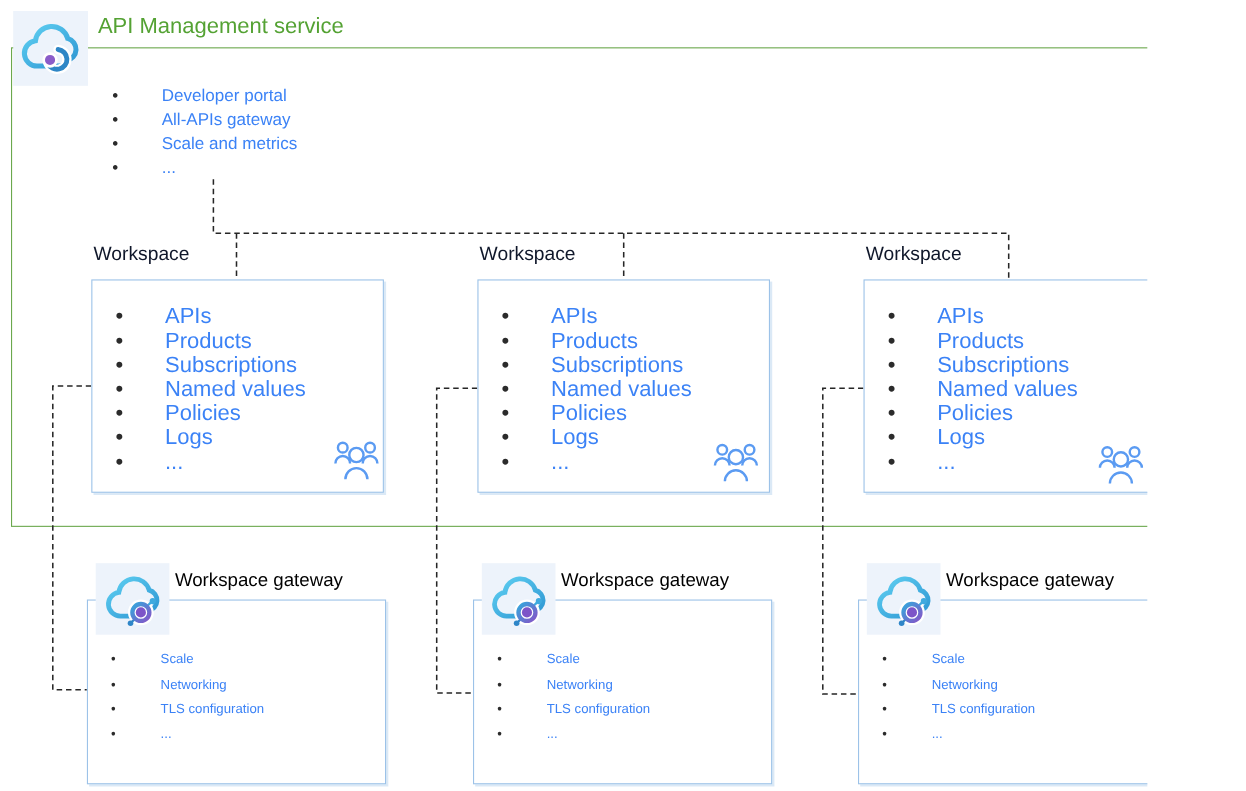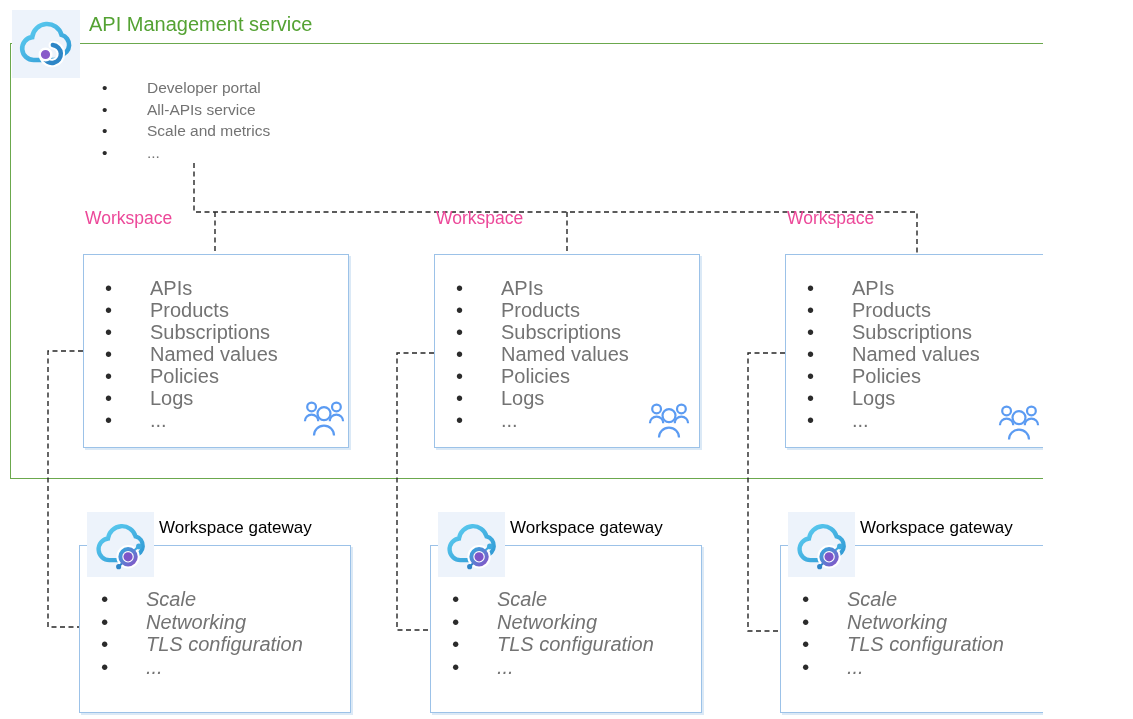--- a/index.html
+++ b/index.html
@@ -17,39 +17,39 @@
   .svc-icon-tile { left:12px; top:10px; width:68px; height:68px; }
   .gw-icon-tile  { top:512px; width:67px; height:65px; }
 
   
   .connectors { position:absolute; left:0; top:0; width:1133px; height:719px; z-index:2;
                 pointer-events:none; }
   .connectors path { fill:none; stroke:#262626; stroke-width:1.4; stroke-dasharray:5 3.5; }
 
   
   ul.blist { margin:0; padding:0; }
-  ul.blist li { list-style:none; position:relative; padding-left:47px; color:#737373; }
+  ul.blist li { list-style:none; position:relative; padding-left:47px; color:#3b82f6; }
   ul.blist li::before { content:"\2022"; position:absolute; left:2px; color:#2b2b2b; }
   .svc-list { position:absolute; left:100px; top:77px; z-index:4; }
   .svc-list li { line-height:21.5px; font-size:15.5px; }
 
   
   .ws-box { position:absolute; top:254px; width:264px; height:192px; background:#fff;
             border:1.5px solid #9CC2E8; box-shadow:2px 2px 0 0 rgba(189,215,238,.55); z-index:3; }
-  .ws-title { position:absolute; top:208px; font-size:17.5px; color:#ec4899; z-index:4; }
+  .ws-title { position:absolute; top:220px; font-size:17.5px; color:#0f172a; z-index:4; }
   .ws-list { position:absolute; top:277px; z-index:4; }
   .ws-list li { line-height:22px; font-size:20px; padding-left:44px; }
   .ws-people { position:absolute; z-index:5; width:42px; height:44px; }
 
   
   .gw-box { position:absolute; top:545px; width:270px; height:166px; background:#fff;
             border:1.5px solid #9CC2E8; box-shadow:2px 2px 0 0 rgba(189,215,238,.55); z-index:3; }
   .gw-title { position:absolute; top:518px; font-size:17px; color:#000000; z-index:6; }
   .gw-list { position:absolute; top:588px; z-index:4; }
-  .gw-list li { line-height:22.5px; font-size:20px;font-style:italic; }
+  .gw-list li { line-height:22.5px; font-size:12px; }
 
   
   .org-people { position:absolute; left:1082px; top:422px; width:42px; height:48px; z-index:4; }
 
   .hidden-defs { position:absolute; width:0; height:0; overflow:hidden; }
 </style>
 </head>
 <body>
 
 <div class="canvas">
@@ -121,21 +121,21 @@
 
   <div class="icon-tile svc-icon-tile">
     <svg width="68" height="68">
       <use href="#sym-apim-cloud"></use>
     </svg>
   </div>
   <div class="svc-title">API Management service</div>
 
   <ul class="blist svc-list">
     <li>Developer portal</li>
-    <li>All-APIs service</li>
+    <li>All-APIs gateway</li>
     <li>Scale and metrics</li>
     <li>...</li>
   </ul>
 
   <div class="ws-title" style="left:85px;">Workspace</div>
   <div class="ws-box" style="left:83px;"></div>
   <ul class="blist ws-list" style="left:103px;">
     <li>APIs</li>
     <li>Products</li>
     <li>Subscriptions</li>

